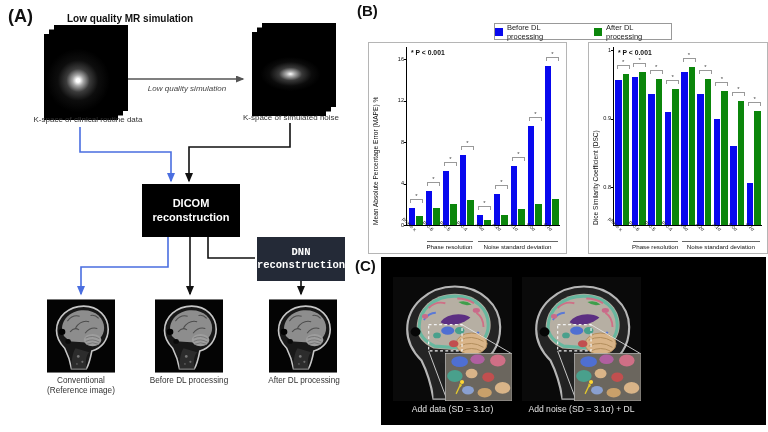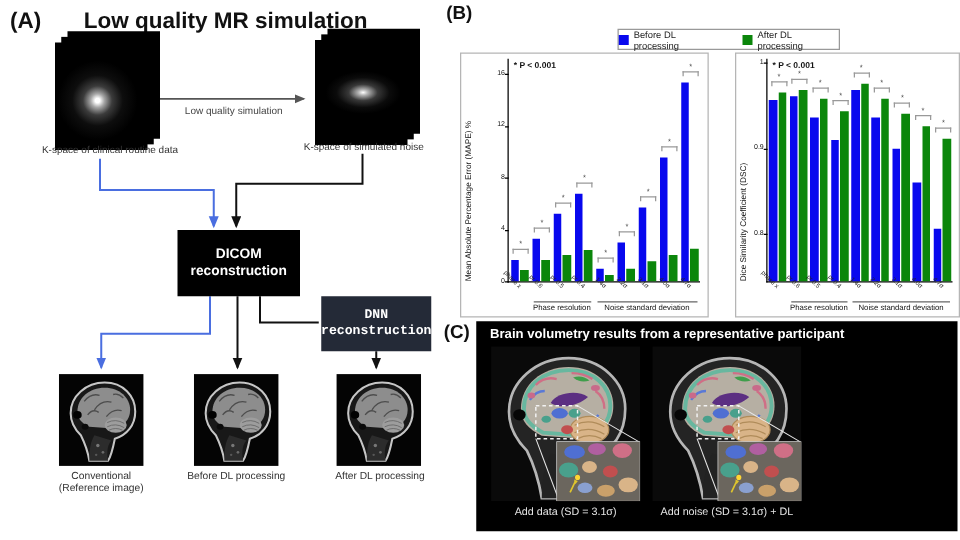--- a/index.html
+++ b/index.html
@@ -4,32 +4,32 @@
 <style>
   html,body{margin:0;padding:0;background:#fff;}
   .stage{position:relative;width:768px;height:432px;background:#fff;overflow:hidden;
          font-family:"Liberation Sans",sans-serif;color:#111;}
   .abs{position:absolute;}
 
   
   .panel-a{position:absolute;left:0;top:0;width:355px;height:432px;}
   .pa-title{position:absolute;left:8px;top:6px;display:flex;align-items:baseline;gap:6px;}
   .pa-big{font-size:18px;font-weight:bold;}
-  .pa-text{font-size:18px;font-weight:bold;padding-left:28px;}
+  .pa-text{font-size:10px;font-weight:bold;padding-left:28px;}
   .kstack{position:absolute;}
   .ksheet{position:absolute;inset:0;background:#000;}
   .ksheet.s2{transform:translate(10px,-9px);}
   .ksheet.s1{transform:translate(5px,-4.5px);}
   .kfront{position:absolute;inset:0;background-color:#000;}
   .kfront.clinical{background-image:radial-gradient(circle at 46% 54%, #ffffff 0%, #ffffff 3%,
       rgba(255,255,255,.65) 9%, rgba(185,185,185,.32) 19%, rgba(95,95,95,.14) 33%, rgba(0,0,0,0) 52%);}
   .kfront.simulated{background-image:radial-gradient(ellipse 52% 26% at 52% 50%, #ffffff 0%,
       rgba(255,255,255,.7) 10%, rgba(175,175,175,.32) 30%, rgba(80,80,80,.14) 55%, rgba(0,0,0,0) 78%);}
   .kcap{position:absolute;font-size:8px;color:#333;text-align:center;}
-  .sim-label{position:absolute;font-size:8px;color:#444;text-align:center;}
+  .sim-label{position:absolute;font-size:8px;color:#444;text-align:center;font-style:italic;}
   .flowbox{position:absolute;display:flex;flex-direction:column;align-items:center;justify-content:center;
            color:#fff;font-weight:bold;line-height:1.25;}
   .flowbox.dicom{background:#000;font-size:11px;}
   .flowbox.dnn{background:#242a37;font-size:10.5px;font-family:Liberation Mono, monospace;}
   .brain-a{position:absolute;}
   .brain-a svg{display:block;width:100%;height:100%;}
   .out-cap{position:absolute;font-size:8.2px;color:#333;text-align:center;line-height:1.25;}
 
   
   .panel-b{position:absolute;left:355px;top:0;width:413px;height:256px;}
@@ -365,21 +365,20 @@
           <div class="gline" style="left: 68px; width: 77.7778px; top: 194px;"></div>
           <div class="glabel" style="left: 51.8889px; top: 196px;">Noise standard deviation</div>
           <div class="panno">* P &lt; 0.001</div>
         </div>
     </div>
   </div>
 
   <div class="panel-c">
     <div class="pc-label">(C)</div>
     <div class="pc-box">
-      <div class="pc-title">Brain volumetry results from a representative participant</div>
       <div class="pc-row">
         <figure class="pc-fig">
           <svg viewBox="0 0 100 104">
               <use href="#sym-brainC"></use>
             </svg>
           <figcaption class="pc-cap">Add data (SD = 3.1σ)</figcaption>
         </figure>
         <figure class="pc-fig">
           <svg viewBox="0 0 100 104">
               <use href="#sym-brainC"></use>

